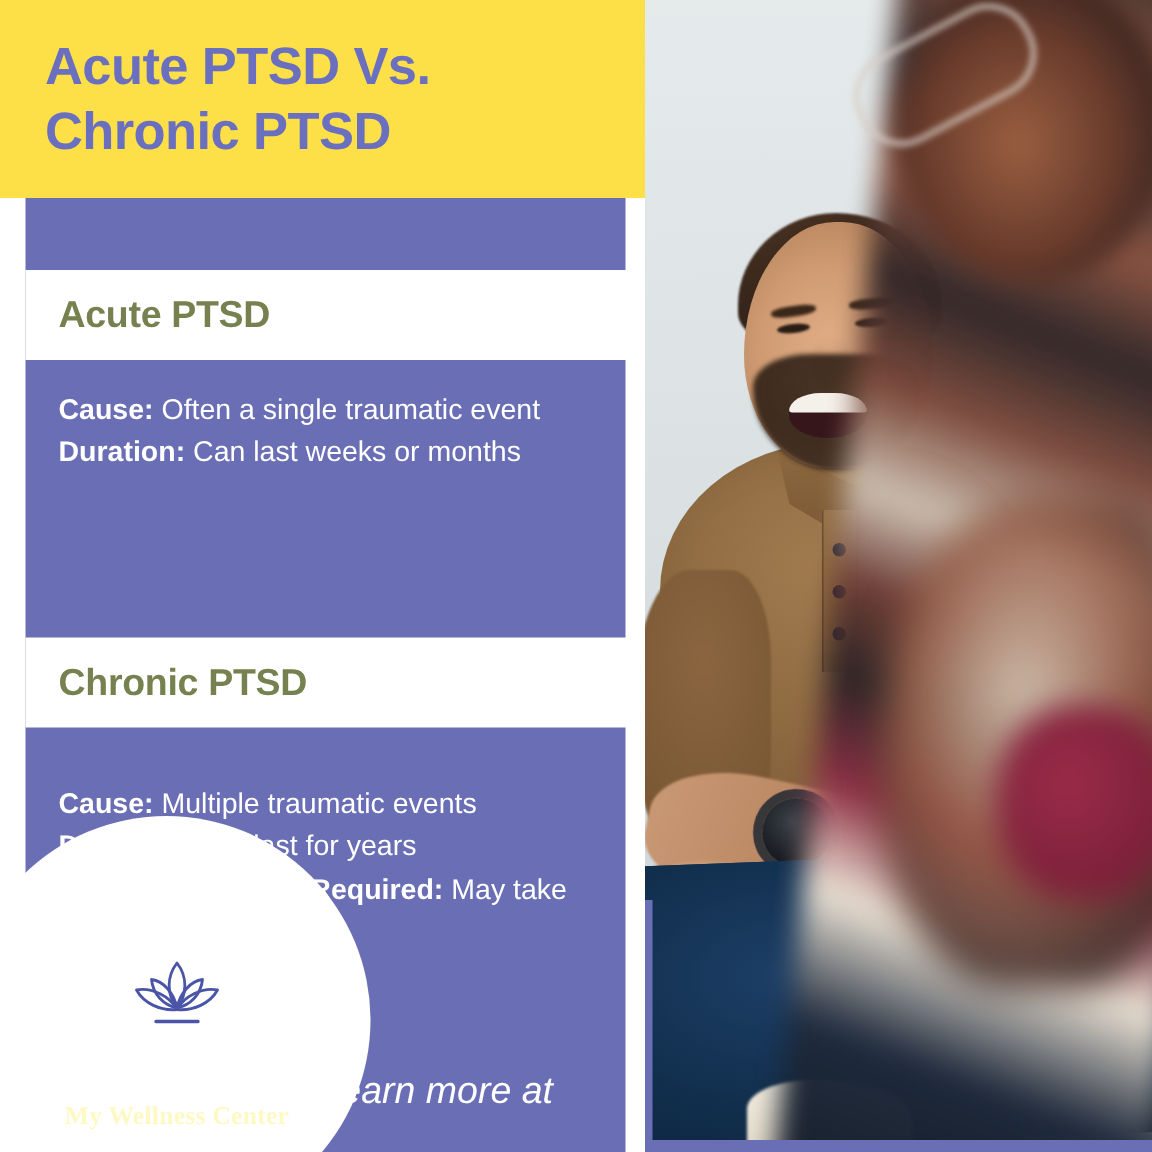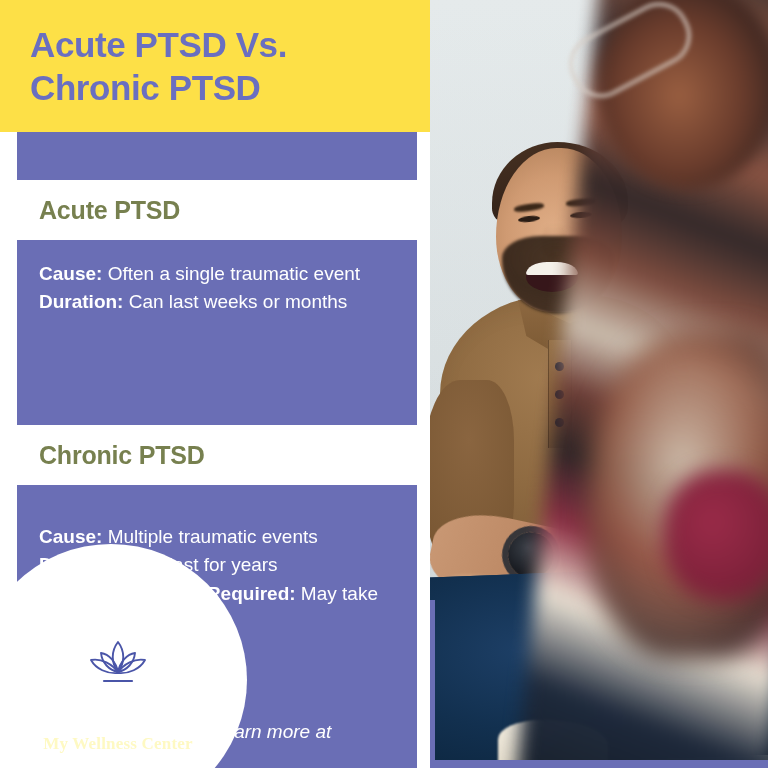--- a/index.html
+++ b/index.html
@@ -421,21 +421,21 @@
     font-size: 17px;
     letter-spacing: 0.2px;
     white-space: nowrap;
     margin-top: 48px;
   }
   .learn-more {
     position: absolute;
     left: 196px;
     bottom: 22px;
     color: #ffffff;
-    font-size: 19px;
+    font-size: 25px;
     font-style: italic;
     line-height: 1.5;
     width: 230px;
   }
   .learn-more div { white-space: nowrap; }
 </style>
 </head>
 <body>
 
 <div class="poster">

